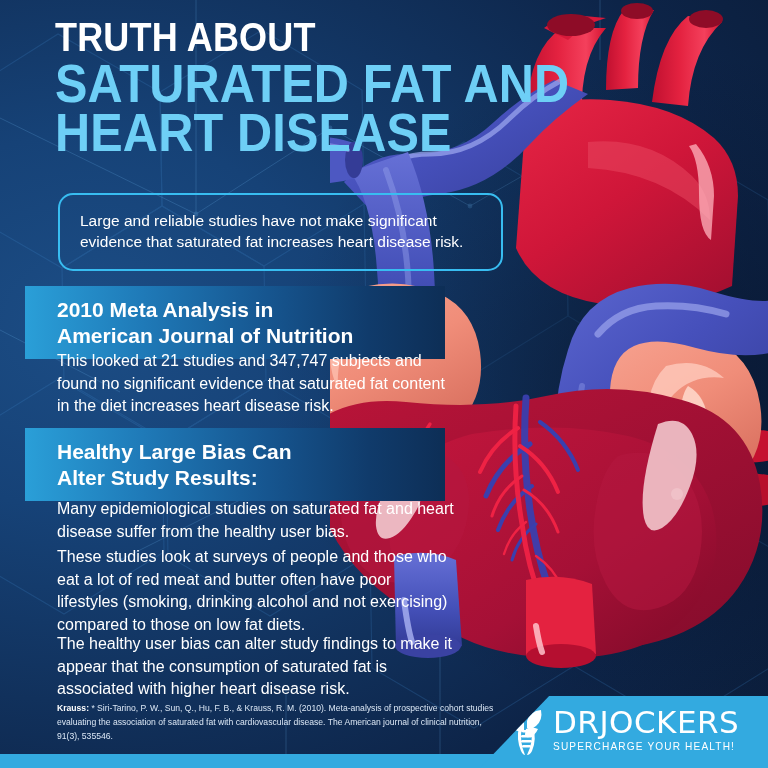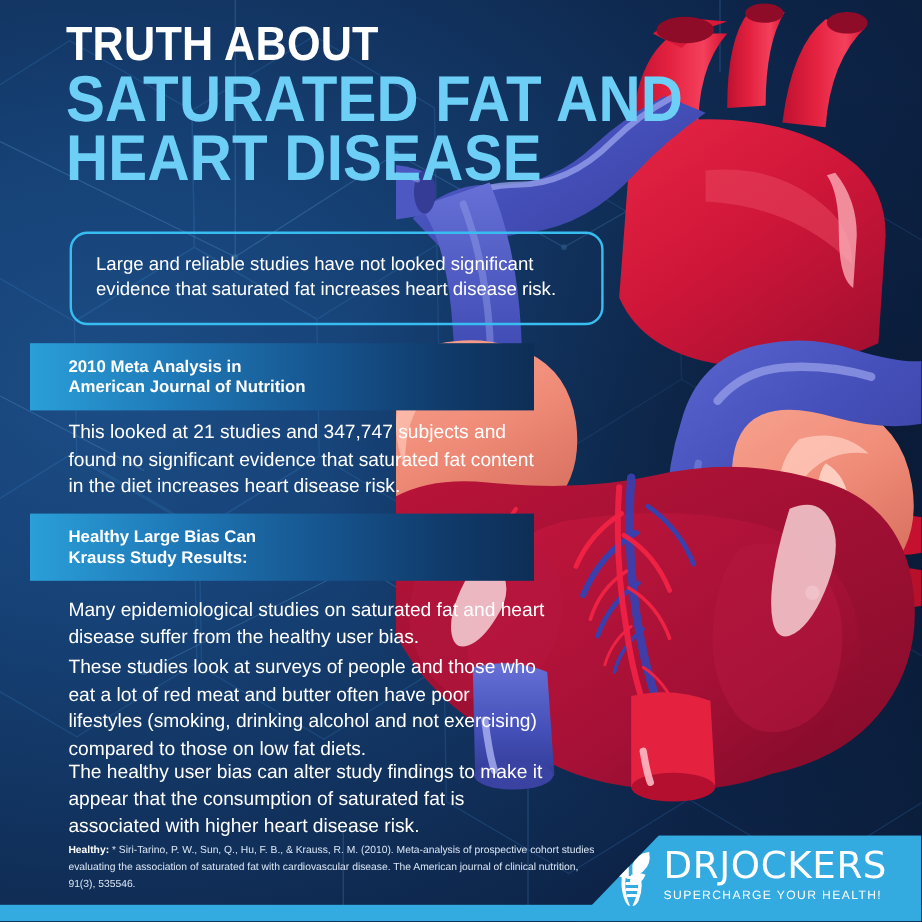--- a/index.html
+++ b/index.html
@@ -34,21 +34,21 @@
   .callout{
     position:absolute;left:33px;top:193px;width:445px;height:78px;
     border:2px solid #38bdf1;border-radius:15px;
     display:flex;align-items:center;padding:0 20px;
   }
   .callout p{margin:0;color:#ffffff;font-size:15.5px;line-height:1.35;font-weight:400;}
   
   .band{
     position:absolute;left:0;width:420px;padding:11px 0 11px 32px;
     background:linear-gradient(90deg,#2a9fd8 0%,#1f7ab8 28%,#16558f 58%,#103b6b 82%,#0d2e56 100%);
-    color:#ffffff;font-size:14px;font-weight:700;line-height:1.22;
+    color:#ffffff;font-size:21px;font-weight:700;line-height:1.22;
   }
   .band-1{top:286px;}
   .band-2{top:428px;}
   .band span{display:block;}
   
   .para{position:absolute;left:32px;width:400px;color:#ffffff;font-size:16px;line-height:1.42;margin:0;}
   .p-meta{top:350px;}
   .p-bias-1{top:498px;}
   .p-bias-2{top:546px;}
   .p-bias-3{top:633px;}
@@ -252,41 +252,41 @@
 
   <div class="content">
 
     <div class="title-block">
       <p class="t-line t-line1">TRUTH ABOUT</p>
       <p class="t-line t-line2">SATURATED FAT AND</p>
       <p class="t-line t-line3">HEART DISEASE</p>
     </div>
 
     <div class="callout">
-      <p>Large and reliable studies have not looked significant evidence that saturated fat increases heart disease risk.</p>
+      <p>Large and reliable studies have not make significant evidence that saturated fat increases heart disease risk.</p>
     </div>
 
     <div class="band band-1">
       <span>2010 Meta Analysis in</span>
       <span>American Journal of Nutrition</span>
     </div>
 
     <p class="para p-meta">This looked at 21 studies and 347,747 subjects and found no significant evidence that saturated fat content in the diet increases heart disease risk.</p>
 
     <div class="band band-2">
       <span>Healthy Large Bias Can</span>
-      <span>Krauss Study Results:</span>
+      <span>Alter Study Results:</span>
     </div>
 
     <p class="para p-bias-2">These studies look at surveys of people and those who eat a lot of red meat and butter often have poor lifestyles (smoking, drinking alcohol and not exercising) compared to those on low fat diets.</p>
     <p class="para p-bias-1">Many epidemiological studies on saturated fat and heart disease suffer from the healthy user bias.</p>
     <p class="para p-bias-3">The healthy user bias can alter study findings to make it appear that the consumption of saturated fat is associated with higher heart disease risk.</p>
 
     <div class="source">
-      <b>Healthy:</b><span> * Siri-Tarino, P. W., Sun, Q., Hu, F. B., &amp; Krauss, R. M. (2010). Meta-analysis of prospective cohort studies evaluating the association of saturated fat with cardiovascular disease. The American journal of clinical nutrition, 91(3), 535546.</span>
+      <b>Krauss:</b><span> * Siri-Tarino, P. W., Sun, Q., Hu, F. B., &amp; Krauss, R. M. (2010). Meta-analysis of prospective cohort studies evaluating the association of saturated fat with cardiovascular disease. The American journal of clinical nutrition, 91(3), 535546.</span>
     </div>
   </div>
 
   <div class="bottom-strip"></div>
 
   <div class="logo-banner">
     <svg class="logo-mark" viewBox="0 0 42 46">
       <g fill="#ffffff">
         <path d="M20 14 q-9 -9 -17 -7 q0 10 8 14 q6 3 9 1 z"></path>
         <path d="M23 12 q3 -10 14 -11 q2 10 -5 16 q-6 5 -9 2 z"></path>

